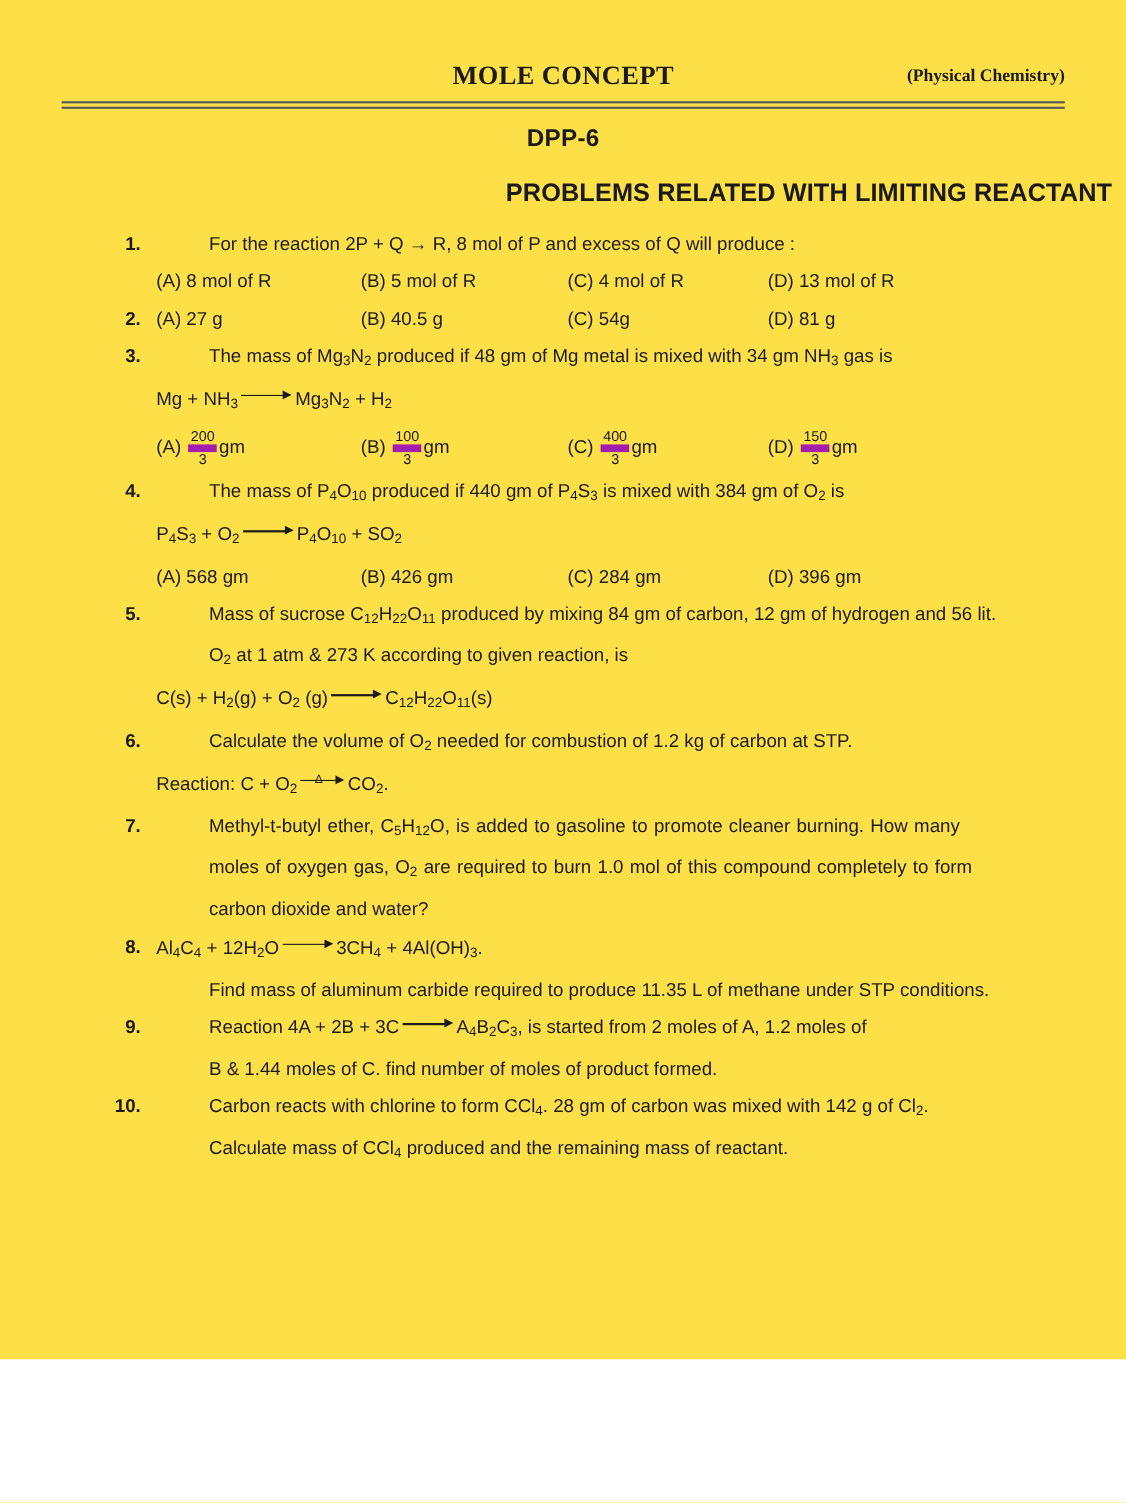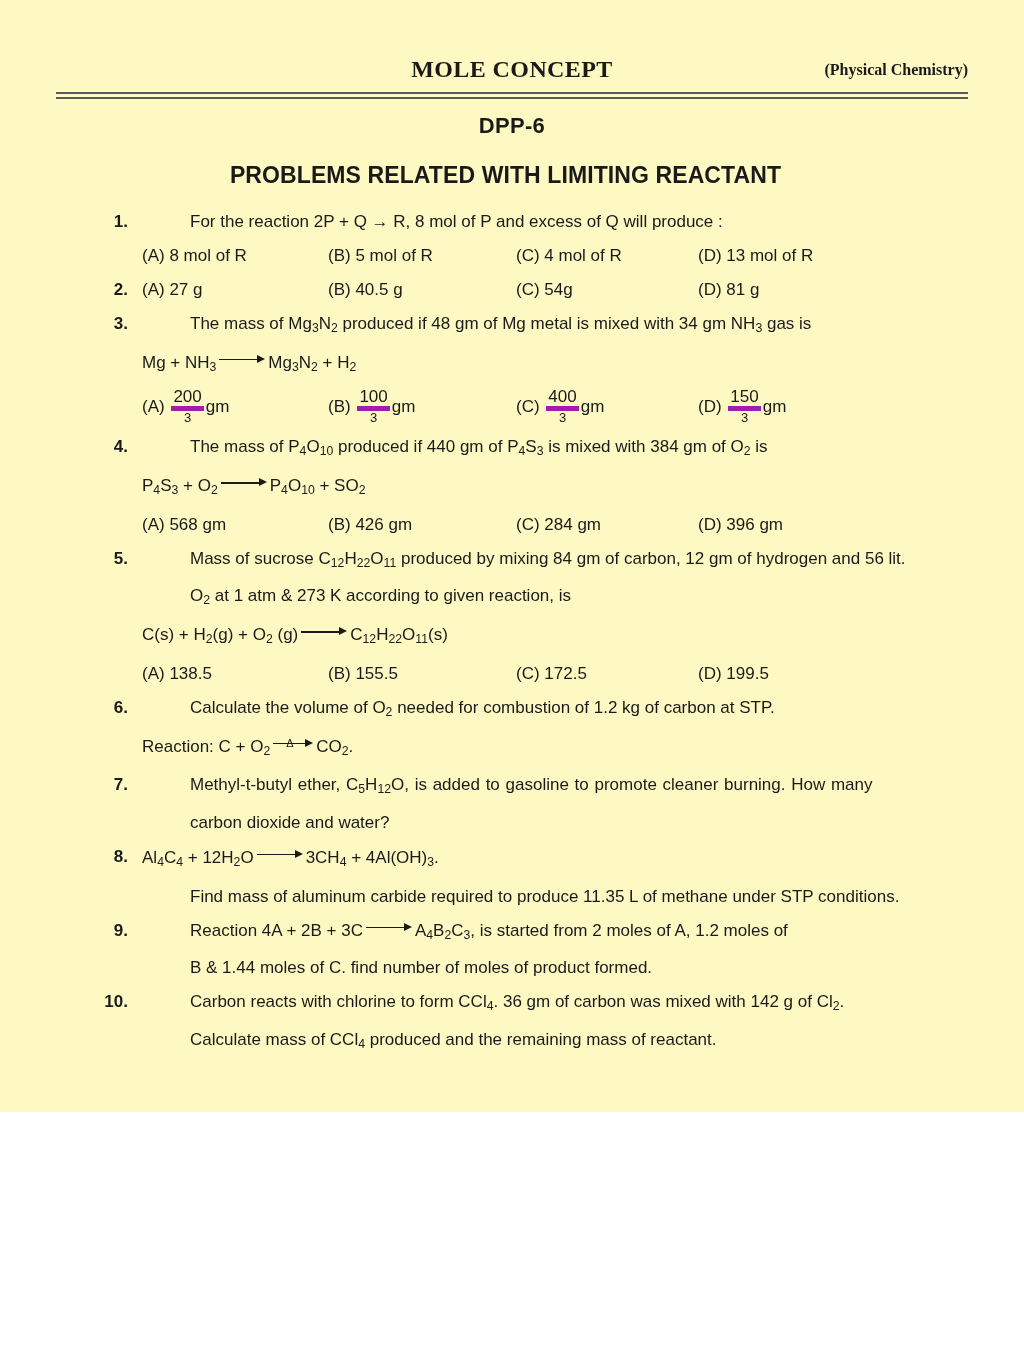--- a/index.html
+++ b/index.html
@@ -4,22 +4,22 @@
 <title>Mole Concept DPP-6</title>
 <style>
   html, body {
     margin: 0;
     padding: 0;
     background: #ffffff;
   }
   #page {
     position: relative;
     width: 1024px;
-    height: 1112px;
-    background: #fef9c3;
+    height: 1236px;
+    background: #fde047;
     font-family: "Liberation Serif", "DejaVu Serif", serif;
     color: #1a1a1a;
     overflow: hidden;
   }
 
   
   .header-row {
     position: absolute;
     left: 56px;
     right: 56px;
@@ -67,21 +67,21 @@
     font-family: "Liberation Sans", "DejaVu Sans", sans-serif;
     font-weight: bold;
     font-size: 22px;
     letter-spacing: 0.3px;
   }
   .section-heading {
     position: absolute;
     left: 0;
     right: 13px;
     top: 162px;
-    text-align: center;
+    text-align: right;
     font-family: "Liberation Sans", "DejaVu Sans", sans-serif;
     font-weight: bold;
     font-size: 23px;
     letter-spacing: 0.1px;
   }
 
   
   #qlist {
     position: absolute;
     left: 56px;
@@ -150,23 +150,23 @@
   
   .frac {
     display: inline-block;
     vertical-align: -0.55em;
     text-align: center;
     margin: 0 2px;
     line-height: 1.05;
   }
   .frac .num {
     display: block;
-    font-size: 17px;
+    font-size: 13px;
     padding: 0 2px;
-    border-bottom: 5px solid #a21caf;
+    border-bottom: 7px solid #a21caf;
   }
   .frac .den {
     display: block;
     font-size: 13px;
     padding: 0 2px;
   }
 
   
   .arrow {
     display: inline-block;
@@ -279,41 +279,36 @@
         </div>
       </div>
     </div>
 
     <div class="qrow">
       <div class="qnum">5.</div>
       <div class="qbody">
         <div class="qline"><span>Mass of sucrose C</span><sub>12</sub><span>H</span><sub>22</sub><span>O</span><sub>11</sub><span> produced by mixing 84 gm of carbon, 12 gm of hydrogen and 56 lit.</span></div>
         <div class="qline"><span>O</span><sub>2</sub><span> at 1 atm &amp; 273 K according to given reaction, is</span></div>
         <div class="reaction"><span>C(s) + H</span><sub>2</sub><span>(g) + O</span><sub>2</sub><span> (g)</span><span class="arrow"></span><span>C</span><sub>12</sub><span>H</span><sub>22</sub><span>O</span><sub>11</sub><span>(s)</span></div>
-        <div class="opts">
-          <span class="opt o0">(A) 138.5</span>
-          <span class="opt o1">(B) 155.5</span>
-          <span class="opt o2">(C) 172.5</span>
-          <span class="opt o3">(D) 199.5</span>
-        </div>
       </div>
     </div>
 
     <div class="qrow">
       <div class="qnum">6.</div>
       <div class="qbody">
         <div class="qline"><span>Calculate the volume of O</span><sub>2</sub><span> needed for combustion of 1.2 kg of carbon at STP.</span></div>
         <div class="reaction"><span>Reaction: C + O</span><sub>2</sub><span class="arrow short"><span class="over">Δ</span></span><span>CO</span><sub>2</sub><span>.</span></div>
       </div>
     </div>
 
     <div class="qrow">
       <div class="qnum">7.</div>
       <div class="qbody">
         <div class="qline just"><span>Methyl-t-butyl ether, C</span><sub>5</sub><span>H</span><sub>12</sub><span>O, is added to gasoline to promote cleaner burning. How many</span></div>
+        <div class="qline just"><span>moles of oxygen gas, O</span><sub>2</sub><span> are required to burn 1.0 mol of this compound completely to form</span></div>
         <div class="qline">carbon dioxide and water?</div>
       </div>
     </div>
 
     <div class="qrow">
       <div class="qnum">8.</div>
       <div class="qbody">
         <div class="reaction"><span>Al</span><sub>4</sub><span>C</span><sub>4</sub><span> + 12H</span><sub>2</sub><span>O</span><span class="arrow"></span><span>3CH</span><sub>4</sub><span> + 4Al(OH)</span><sub>3</sub><span>.</span></div>
         <div class="qline">Find mass of aluminum carbide required to produce 11.35 L of methane under STP conditions.</div>
       </div>
@@ -323,21 +318,21 @@
       <div class="qnum">9.</div>
       <div class="qbody">
         <div class="qline"><span>Reaction  4A  +  2B  +  3C</span><span class="arrow"></span><span>A</span><sub>4</sub><span>B</span><sub>2</sub><span>C</span><sub>3</sub><span>,  is  started  from  2  moles  of  A,  1.2  moles  of</span></div>
         <div class="qline">B &amp; 1.44 moles of C. find number of moles of product formed.</div>
       </div>
     </div>
 
     <div class="qrow">
       <div class="qnum">10.</div>
       <div class="qbody">
-        <div class="qline"><span>Carbon  reacts  with  chlorine  to  form  CCl</span><sub>4</sub><span>.  36  gm  of  carbon  was  mixed  with  142  g  of  Cl</span><sub>2</sub><span>.</span></div>
+        <div class="qline"><span>Carbon  reacts  with  chlorine  to  form  CCl</span><sub>4</sub><span>.  28  gm  of  carbon  was  mixed  with  142  g  of  Cl</span><sub>2</sub><span>.</span></div>
         <div class="qline"><span>Calculate mass of CCl</span><sub>4</sub><span> produced and the remaining mass of reactant.</span></div>
       </div>
     </div>
 
   </div>
 
   <div class="bottom-tick"></div>
 </div>
 
 </body></html>

